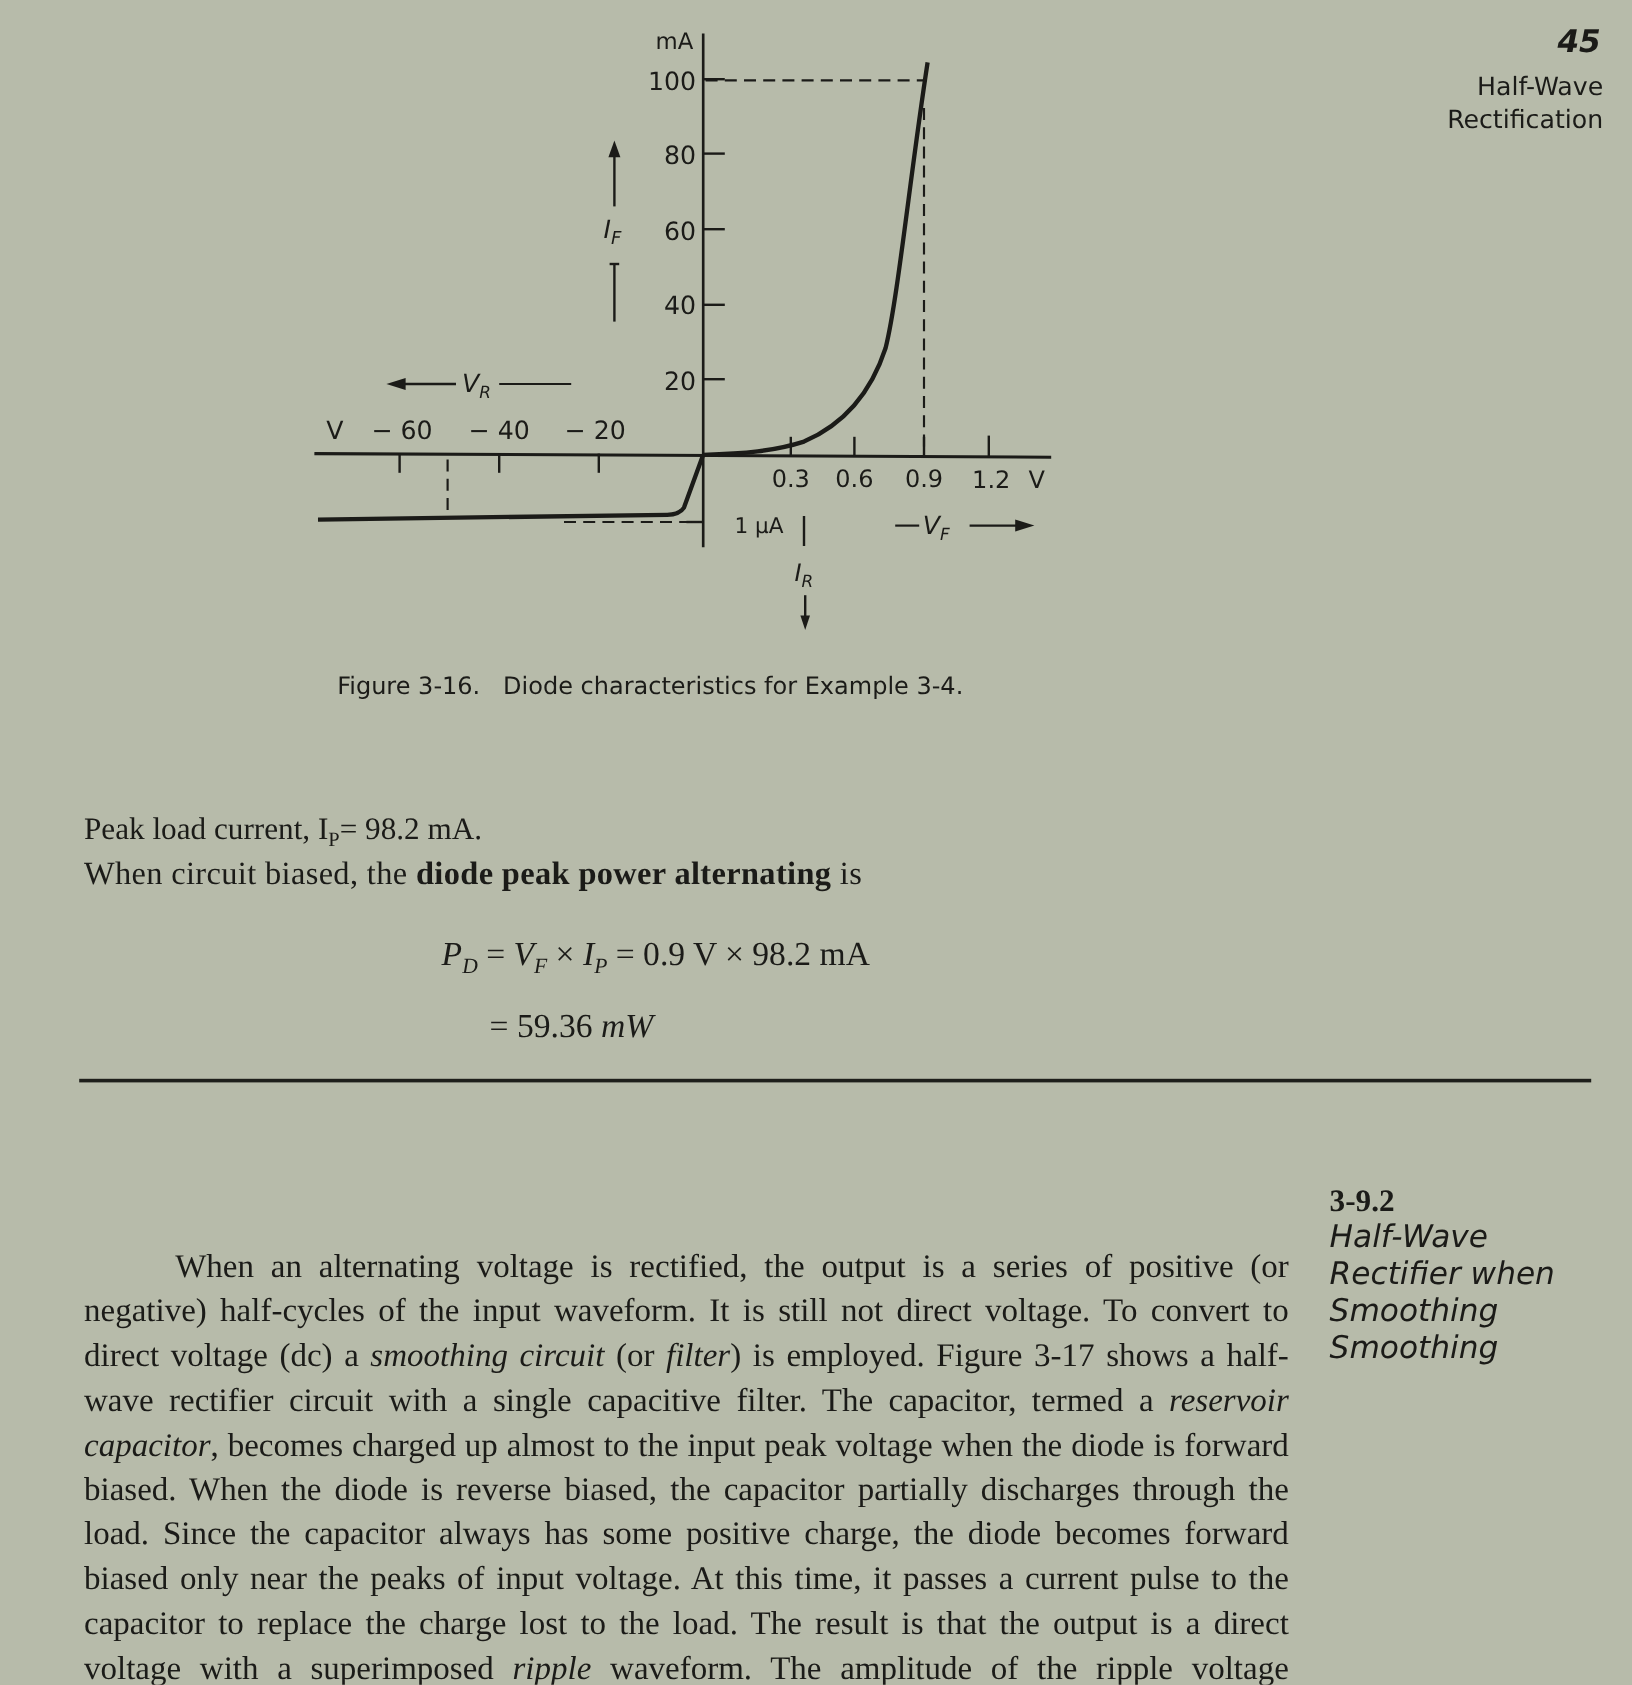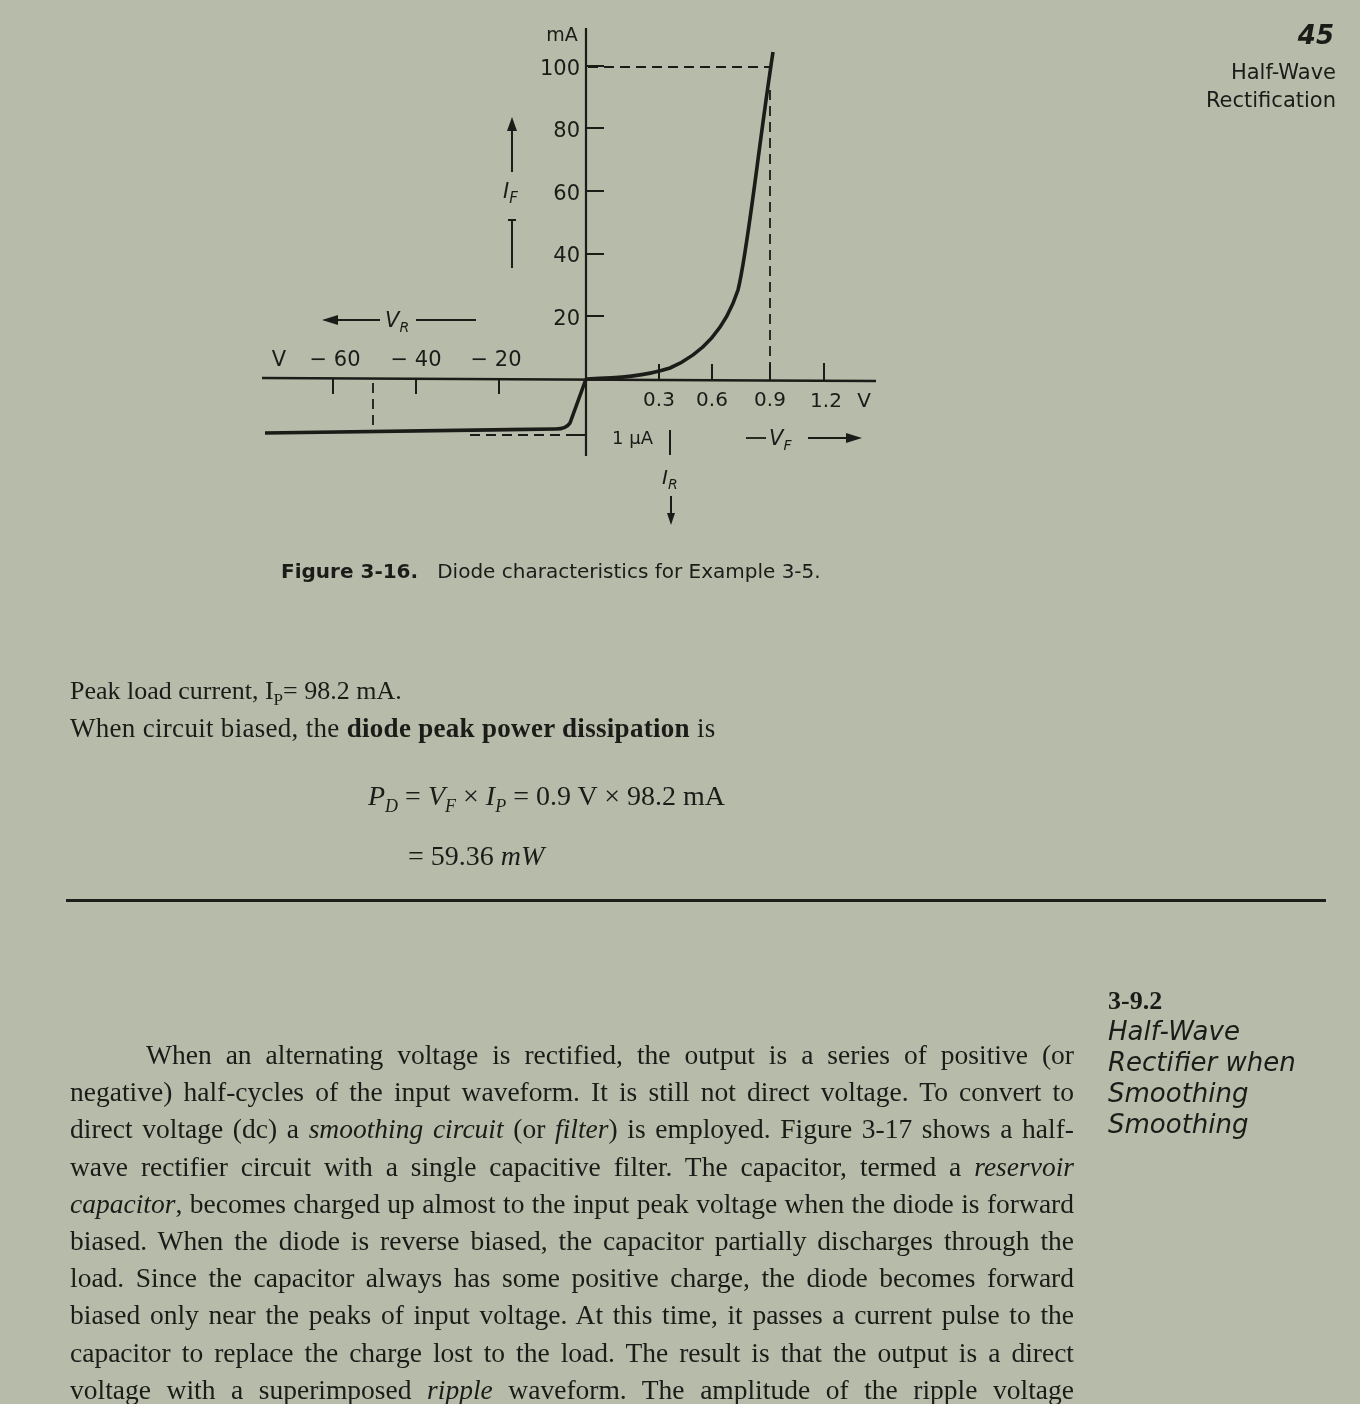--- a/index.html
+++ b/index.html
@@ -16,21 +16,21 @@
   .running-head {
     position: absolute; right: 24px; top: 58px; text-align: right;
     font-family: "DejaVu Sans", sans-serif; font-size: 21px; line-height: 28px;
   }
   svg.figure { position: absolute; left: 0; top: 0; }
   svg text { font-family: "DejaVu Sans", sans-serif; fill: #1b1b18; }
   .caption {
     position: absolute; left: 281px; top: 559px;
     font-family: "DejaVu Sans", sans-serif; font-size: 20px; white-space: nowrap;
   }
-  .caption b { font-weight: bold; }
+  .caption b { font-weight: normal; }
   .serif { font-family: "Liberation Serif", "DejaVu Serif", serif; }
   .given {
     position: absolute; left: 70px; top: 676px; font-size: 26px; 
   }
   .given sub { font-size: 17px; }
   .lead {
     position: absolute; left: 70px; top: 713px; font-size: 27px; letter-spacing: 0.3px;
   }
   .lead b { font-weight: bold; }
   .eq1 { position: absolute; left: 368px; top: 780px; font-size: 28px; white-space: nowrap; }
@@ -140,26 +140,26 @@
 
   <g stroke="#1b1b18" fill="#1b1b18">
     <line x1="746" y1="438" x2="766" y2="438" stroke-width="1.8"></line>
     <line x1="808" y1="438" x2="852" y2="438" stroke-width="1.8"></line>
     <polygon points="862,438 846,433 846,443" stroke="none"></polygon>
   </g>
   <text x="769" y="445" font-size="21" font-style="italic"><tspan>V</tspan><tspan dy="5" font-size="14">F</tspan></text>
 </svg>
 
 <div class="caption">
-  <b>Figure 3-16.</b>&nbsp;&nbsp;&nbsp;<span>Diode characteristics for Example 3-5.</span>
+  <b>Figure 3-16.</b>&nbsp;&nbsp;&nbsp;<span>Diode characteristics for Example 3-4.</span>
 </div>
 
 <div class="given serif"><span>Peak load current, I</span><sub>P</sub><span>= 98.2 mA.</span></div>
 
-<div class="lead serif"><span>When circuit biased, the </span><b>diode peak power dissipation</b><span> is</span></div>
+<div class="lead serif"><span>When circuit biased, the </span><b>diode peak power alternating</b><span> is</span></div>
 
 <div class="eq1 serif"><i>P</i><sub>D</sub><span> = </span><i>V</i><sub>F</sub><span> × </span><i>I</i><sub>P</sub><span> = 0.9 V × 98.2 mA</span></div>
 
 <div class="eq2 serif"><span>= 59.36 </span><i>mW</i></div>
 
 <div class="rule"></div>
 
 <div class="body-text serif">
   <p><span>When an alternating voltage is rectified, the output is a series of positive (or negative) half-cycles of the input waveform. It is still not direct voltage. To convert to direct voltage (dc) a </span><em>smoothing circuit</em><span> (or </span><em>filter</em><span>) is employed. Figure 3-17 shows a half-wave rectifier circuit with a single capacitive filter. The capacitor, termed a </span><em>reservoir capacitor</em><span>, becomes charged up almost to the input peak voltage when the diode is forward biased. When the diode is reverse biased, the capacitor partially discharges through the load. Since the capacitor always has some positive charge, the diode becomes forward biased only near the peaks of input voltage. At this time, it passes a current pulse to the capacitor to replace the charge lost to the load. The result is that the output is a direct voltage with a superimposed </span><em>ripple</em><span> waveform. The amplitude of the ripple voltage depends upon the load</span></p>
 </div>

